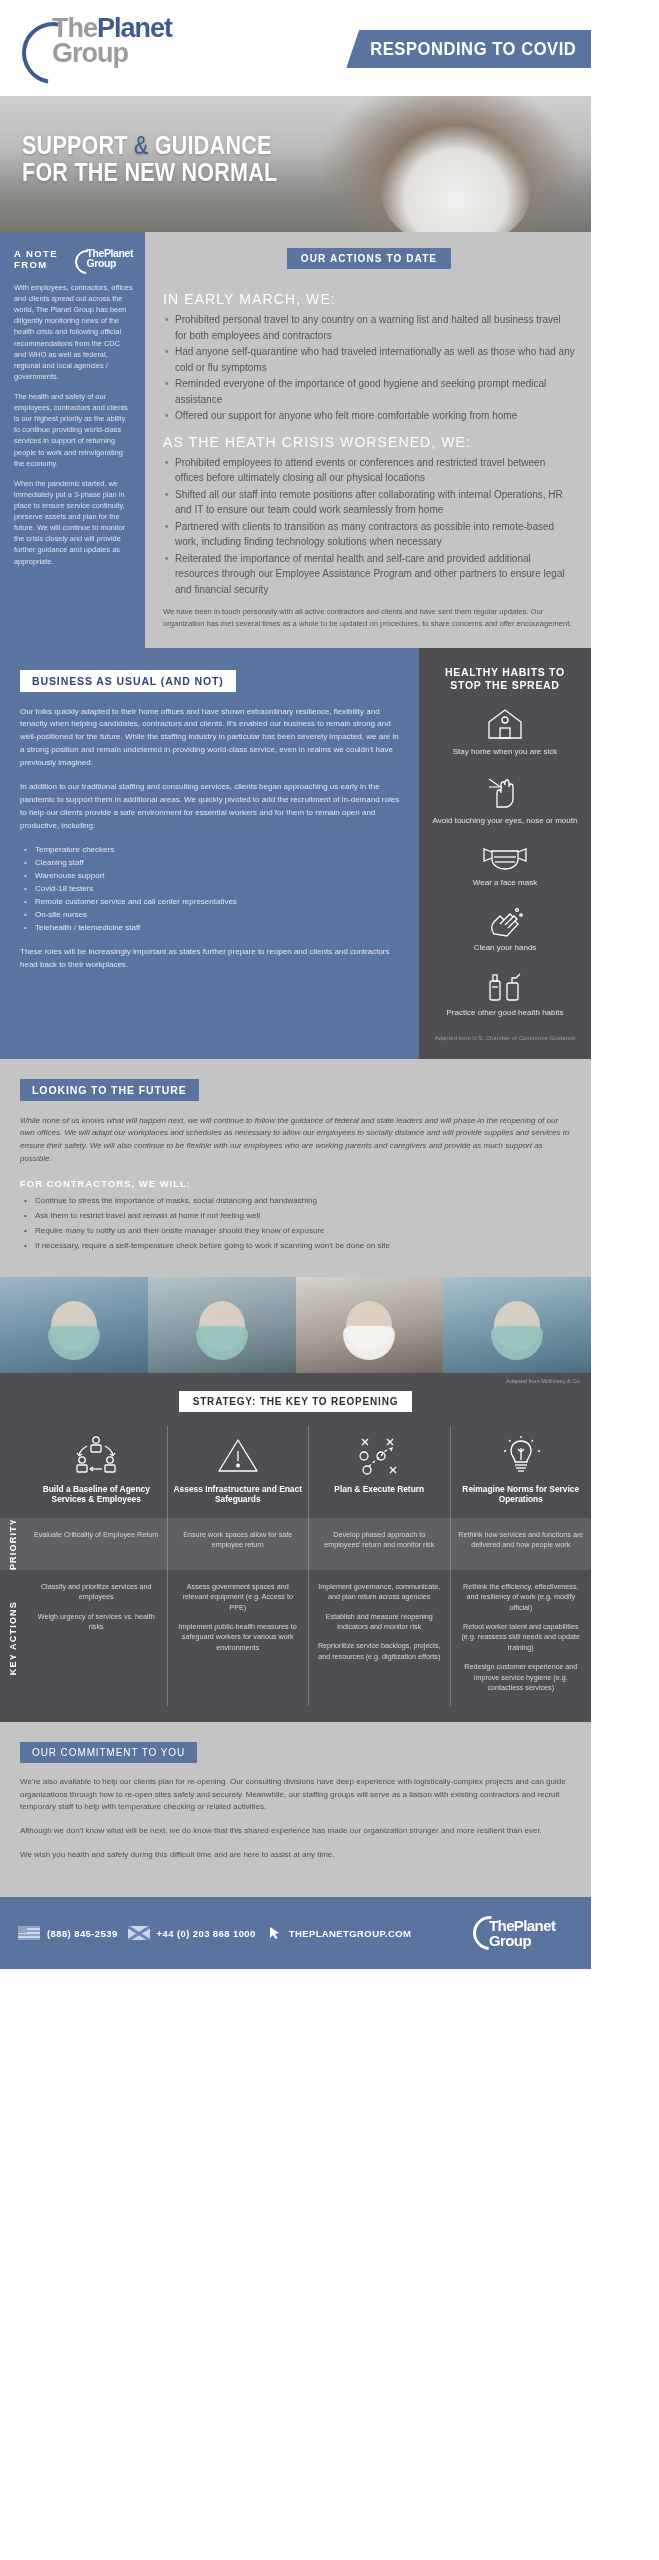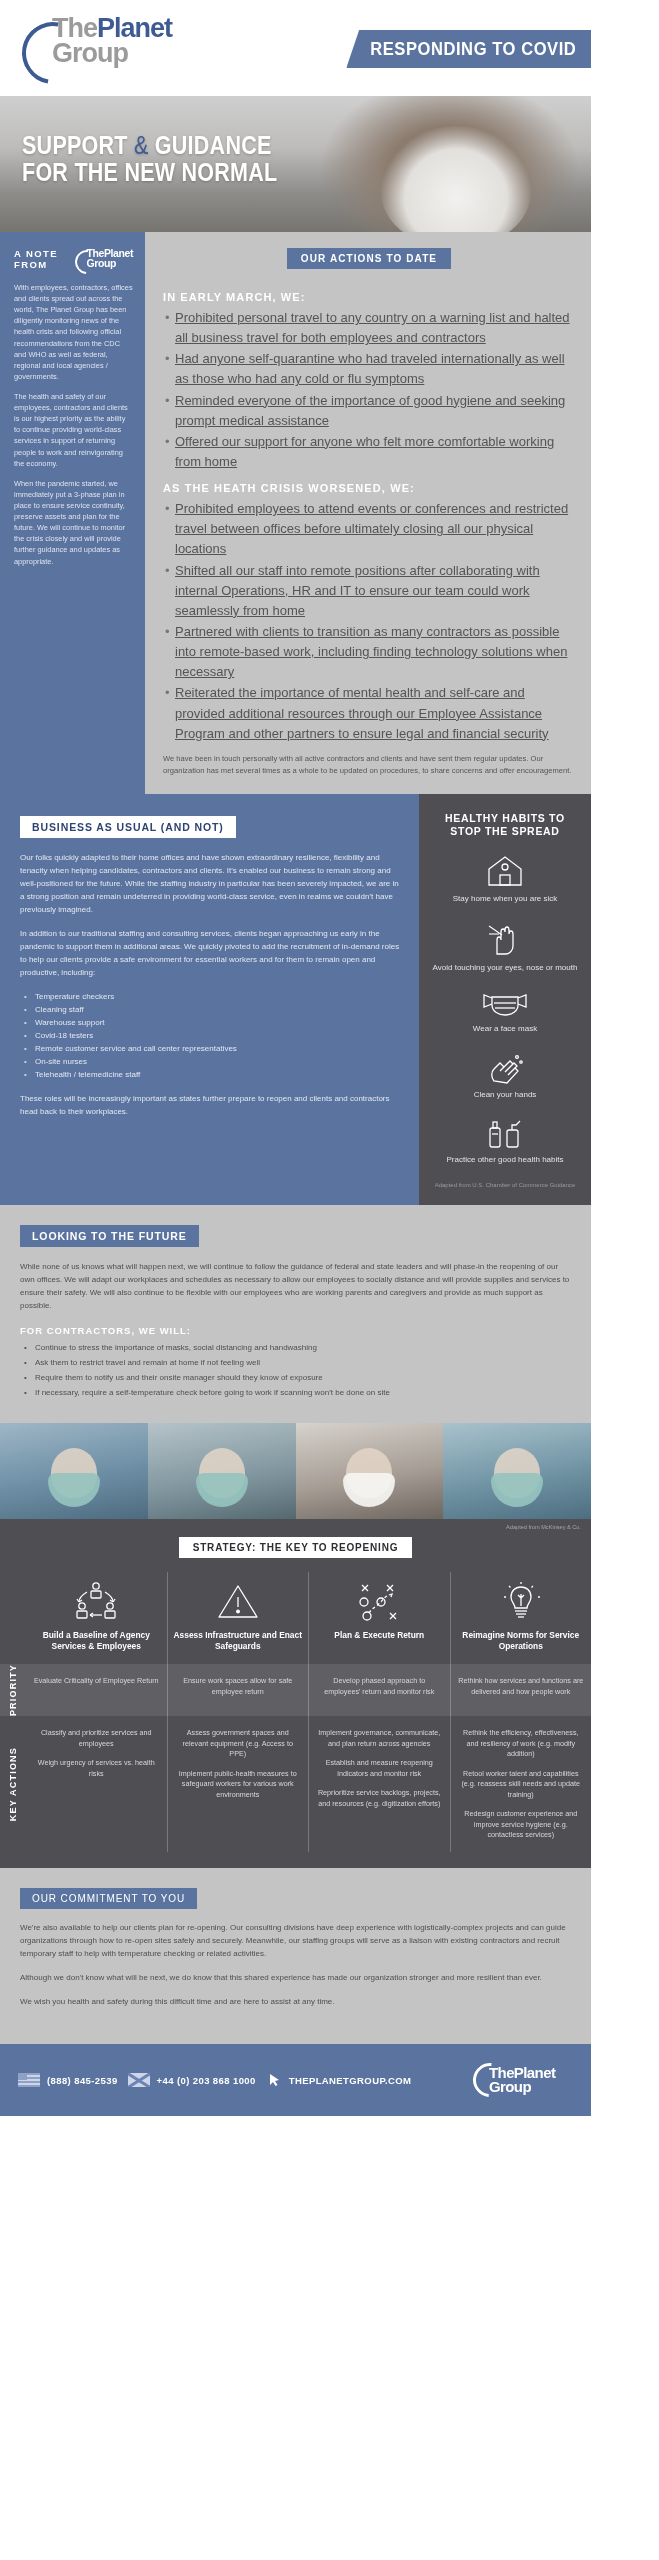--- a/index.html
+++ b/index.html
@@ -68,23 +68,23 @@
   .mini-txt{ margin-left:9px; color:#fff; font-weight:bold; font-size:10.5px; line-height:0.95; letter-spacing:-0.4px;}
   .note-left p { color:#dfe4ef; font-size:7.4px; line-height:1.5; margin-bottom:9px; }
 
   .note-right { flex:1; padding:16px 16px 18px 18px; }
   .chip {
     display:inline-block; background:#5a739f; color:#fff;
     font-size:10px; font-weight:bold; letter-spacing:1.1px;
     padding:5px 14px; margin-bottom:12px;
   }
   .chip-wrap { text-align:center; }
-  .sub-head { color:#fff; font-size:11px; font-weight:bold; letter-spacing:1.1px; margin:10px 0 5px; }
+  .sub-head { color:#fff; font-size:14px; font-weight:normal; letter-spacing:1.1px; margin:10px 0 5px; }
   .note-right ul { list-style:none; margin:0 0 4px 0; }
-  .note-right li { color:#555; font-size:13px; line-height:1.55; padding-left:12px; position:relative; margin-bottom:1px;text-decoration:underline; }
+  .note-right li { color:#555; font-size:10px; line-height:1.55; padding-left:12px; position:relative; margin-bottom:1px; }
   .note-right li::before { content:"•"; position:absolute; left:2px; color:#777; }
   .note-right .tail { color:#555; font-size:7.6px; line-height:1.55; margin-top:9px; }
 
   
   .bau-row { display:flex; background:#5a739f; }
   .bau-left { flex:1; padding:22px 18px 20px 20px; }
   .wchip {
     display:inline-block; background:#fff; color:#2e4470;
     font-size:10.5px; font-weight:bold; letter-spacing:0.9px; padding:5px 12px; margin-bottom:14px;
   }
@@ -96,21 +96,21 @@
   .habits { width:172px; background:#4e4e53; padding:18px 12px 16px; text-align:center; }
   .habits h3 { color:#fff; font-size:10.5px; font-weight:bold; letter-spacing:0.7px; line-height:1.25; margin-bottom:14px; }
   .habit { margin-bottom:16px; }
   .habit svg { display:block; margin:0 auto 5px; }
   .habit .cap { color:#e4e4e6; font-size:8px; line-height:1.3; }
   .habits .credit { color:#9a9a9f; font-size:6px; line-height:1.3; margin-top:4px; }
 
   
   .lf { background:#c4c4c4; padding:20px 18px 22px 20px; }
   .lf .wchip2 { display:inline-block; background:#5a739f; color:#fff; font-size:10.5px; font-weight:bold; letter-spacing:0.9px; padding:5px 12px; margin-bottom:14px; }
-  .lf p { color:#4f4f4f; font-size:8px; line-height:1.62; margin-bottom:12px; }
+  .lf p { color:#4f4f4f; font-size:8px; line-height:1.62; margin-bottom:12px;font-style:italic; }
   .lf .sub { color:#fff; font-size:9.5px; font-weight:bold; letter-spacing:1px; margin-bottom:6px; }
   .lf ul { list-style:none; margin-left:4px; }
   .lf li { color:#4f4f4f; font-size:8px; line-height:1.6; padding-left:11px; position:relative; margin-bottom:2px; }
   .lf li::before { content:"•"; position:absolute; left:0; }
 
   
   .strip { height:96px; display:flex; }
   .strip > div { flex:1; position:relative; overflow:hidden; }
   .p1 { background:linear-gradient(170deg,#9fb6c6 0%,#6d8fa5 55%,#4d6b80 100%); }
   .p2 { background:linear-gradient(170deg,#b6c3c9 0%,#7e949d 60%,#55686f 100%); }
@@ -299,21 +299,21 @@
     </div>
   </div>
 
   <div class="lf">
     <span class="wchip2">LOOKING TO THE FUTURE</span>
     <p>While none of us knows what will happen next, we will continue to follow the guidance of federal and state leaders and will phase-in the reopening of our own offices. We will adapt our workplaces and schedules as necessary to allow our employees to socially distance and will provide supplies and services to ensure their safety. We will also continue to be flexible with our employees who are working parents and caregivers and provide as much support as possible.</p>
     <div class="sub">FOR CONTRACTORS, WE WILL:</div>
     <ul>
       <li>Continue to stress the importance of masks, social distancing and handwashing</li>
       <li>Ask them to restrict travel and remain at home if not feeling well</li>
-      <li>Require them to notify us and their onsite manager should they know of exposure</li>
+      <li>Require many to notify us and their onsite manager should they know of exposure</li>
       <li>If necessary, require a self-temperature check before going to work if scanning won't be done on site</li>
     </ul>
   </div>
 
   <div class="strip">
     <div class="p1">
         <span class="face"></span>
         <span class="mask mask2"></span>
       </div>
     <div class="p2">
@@ -419,21 +419,21 @@
         <div class="cell">
           <p>Assess government spaces and relevant equipment (e.g. Access to PPE)</p>
           <p>Implement public-health measures to safeguard workers for various work environments</p>
         </div>
         <div class="cell">
           <p>Implement governance, communicate, and plan return across agencies</p>
           <p>Establish and measure reopening indicators and monitor risk</p>
           <p>Reprioritize service backlogs, projects, and resources (e.g. digitization efforts)</p>
         </div>
         <div class="cell">
-          <p>Rethink the efficiency, effectiveness, and resiliency of work (e.g. modify addition)</p>
+          <p>Rethink the efficiency, effectiveness, and resiliency of work (e.g. modify official)</p>
           <p>Retool worker talent and capabilities (e.g. reassess skill needs and update training)</p>
           <p>Redesign customer experience and improve service hygiene (e.g. contactless services)</p>
         </div>
       </div>
     </div>
   </div>
 
   <div class="commit">
     <span class="chip4">OUR COMMITMENT TO YOU</span>
     <p>We're also available to help our clients plan for re-opening. Our consulting divisions have deep experience with logistically-complex projects and can guide organizations through how to re-open sites safely and securely. Meanwhile, our staffing groups will serve as a liaison with existing contractors and recruit temporary staff to help with temperature checking or related activities.</p>

